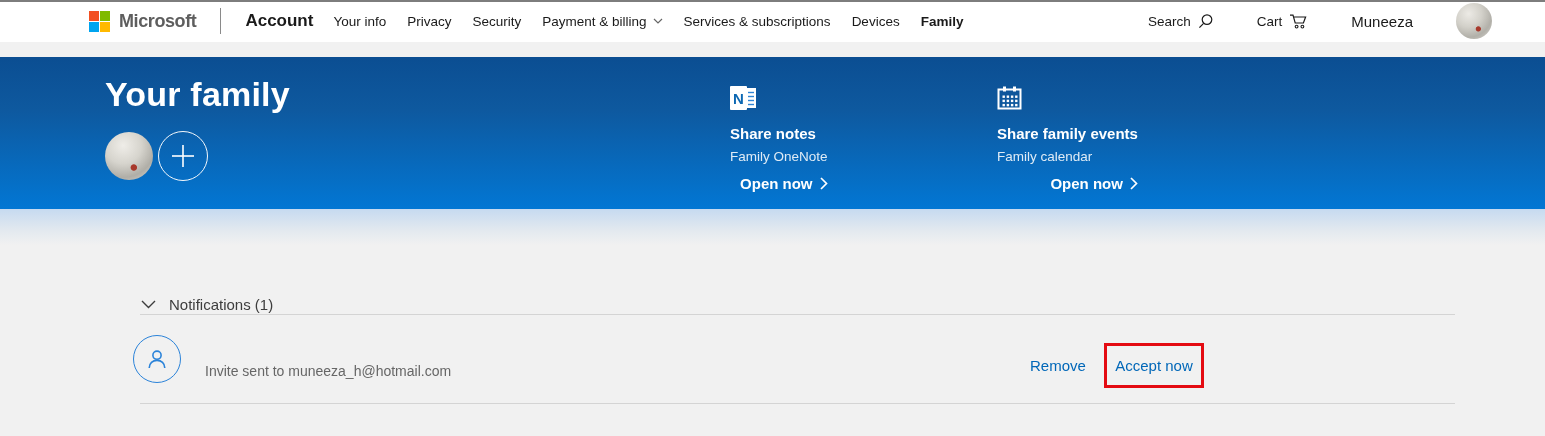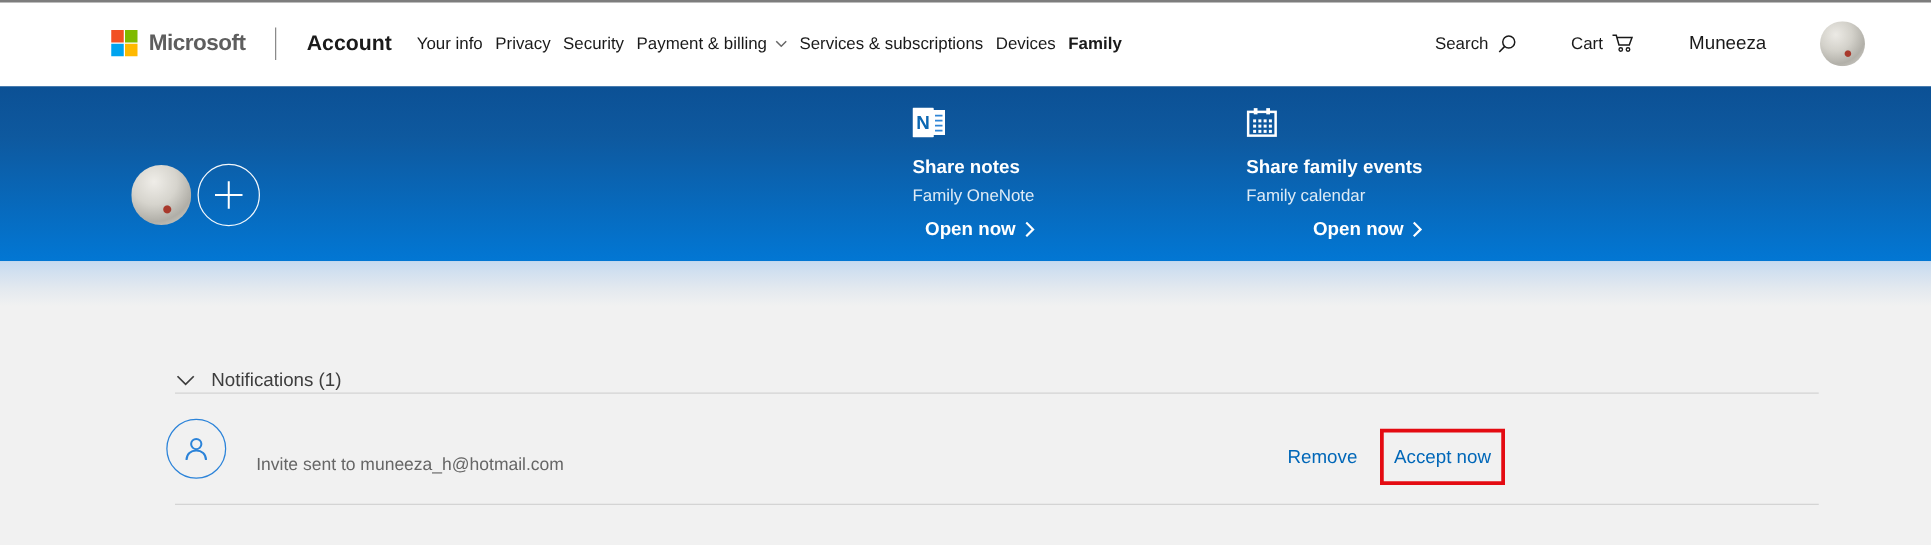--- a/index.html
+++ b/index.html
@@ -3,28 +3,28 @@
 <meta charset="utf-8">
 <style>
   * { margin:0; padding:0; box-sizing:border-box; }
   html,body { width:1545px; height:436px; }
   body { font-family:"Liberation Sans","DejaVu Sans",sans-serif; background:#f1f1f1; position:relative; overflow:hidden; }
 
   .page { position:absolute; inset:0; width:1545px; height:436px; background:#f1f1f1; }
 
   
   .top-edge { position:absolute; top:0; left:0; width:100%; height:2px; background:#7d7d7d; z-index:9; }
-  .topbar { position:absolute; top:0; left:0; width:100%; height:69px; background:#fff; display:flex; align-items:center; padding-left:89px; z-index:5; }
+  .topbar { position:absolute; top:0; left:0; width:100%; height:42px; background:#fff; display:flex; align-items:center; padding-left:89px; z-index:5; }
   .ms-logo { display:grid; grid-template-columns:10px 10px; grid-template-rows:10px 10px; gap:1px; }
   .ms-logo .sq1 { background:#f25022; } .ms-logo .sq2 { background:#7fba00; }
   .ms-logo .sq3 { background:#00a4ef; } .ms-logo .sq4 { background:#ffb900; }
   .ms-wordmark { font-size:18px; font-weight:600; color:#5e5e5e; letter-spacing:-0.4px; margin-left:9px; }
   .brand-sep { width:1px; height:26px; background:#8a8a8a; margin:0 24px; }
   .app-name { font-size:17px; font-weight:700; color:#1a1a1a; margin-right:20px; }
-  .nav { display:flex; align-items:center; gap:10px; }
+  .nav { display:flex; align-items:center; gap:21px; }
   .nav-item { font-size:13.5px; color:#1a1a1a; cursor:pointer; display:flex; align-items:center; gap:6px; white-space:nowrap; }
   .nav-item.active { font-weight:700; }
   .topbar-right { margin-left:auto; display:flex; align-items:center; gap:43px; padding-right:53px; }
   .tb-link { display:flex; align-items:center; gap:7px; font-size:13.5px; color:#1a1a1a; cursor:pointer; }
   .user-name { font-size:15px; color:#1a1a1a; cursor:pointer; }
   .avatar-sm { width:36px; height:36px; border-radius:50%; cursor:pointer;
     background:
       radial-gradient(circle at 62% 72%, #a8392c 0 2.2px, rgba(0,0,0,0) 3px),
       radial-gradient(circle at 35% 30%, #eceae5 0%, #d3d1ca 38%, #b2b0a9 68%, #d9d7d1 100%); }
 
@@ -131,20 +131,21 @@
               <circle cx="13.4" cy="13.6" r="1.4" fill="none" stroke="#1a1a1a" stroke-width="1.1"></circle>
             </svg>
         </span>
       </div>
       <div class="user-name">Muneeza</div>
       <div class="avatar-sm"></div>
     </div>
   </div>
 
   <div class="hero">
+    <div class="hero-title">Your family</div>
 
     <div class="hero-avatars">
       <div class="avatar-lg"></div>
       <div class="add-btn">
         <span>
           <svg width="28" height="28" viewBox="0 0 28 28">
               <line x1="14" y1="3" x2="14" y2="25" stroke="#fff" stroke-width="1.6"></line>
               <line x1="3" y1="14" x2="25" y2="14" stroke="#fff" stroke-width="1.6"></line>
             </svg>
         </span>

